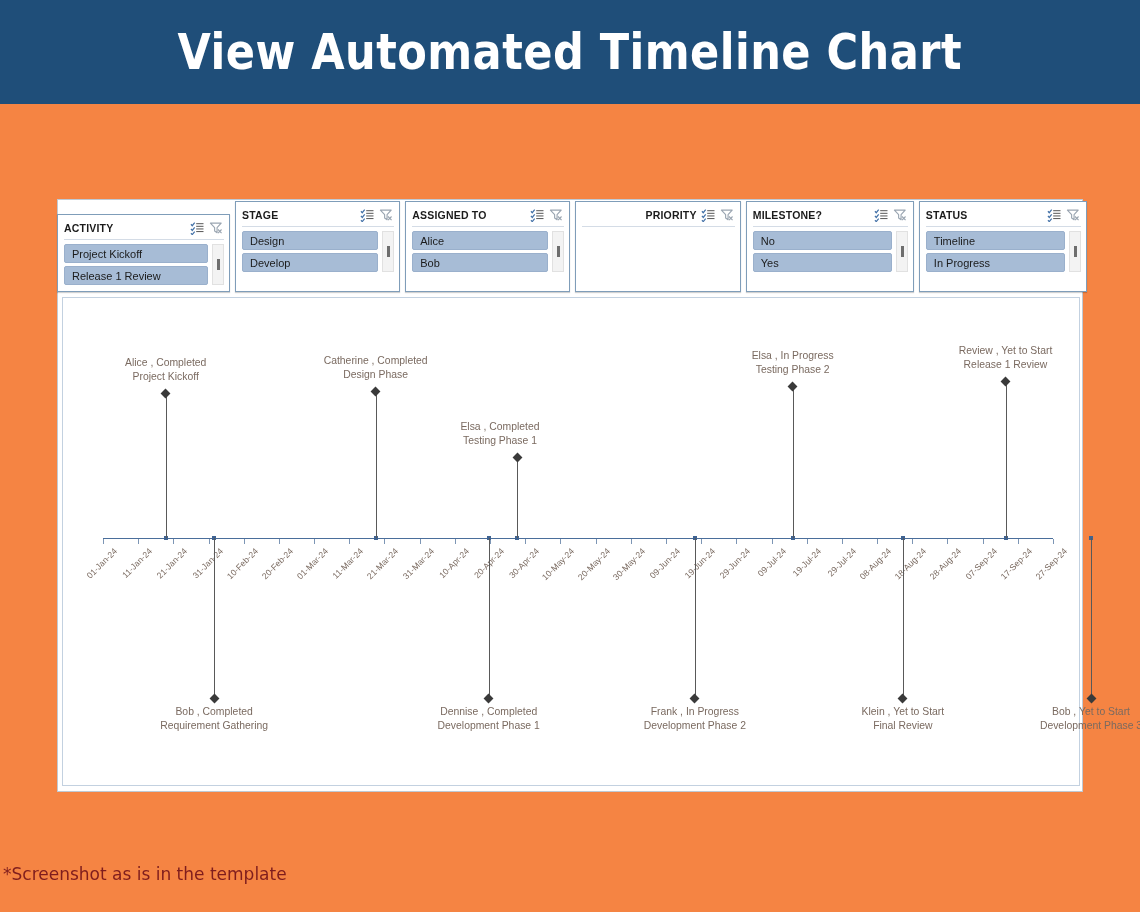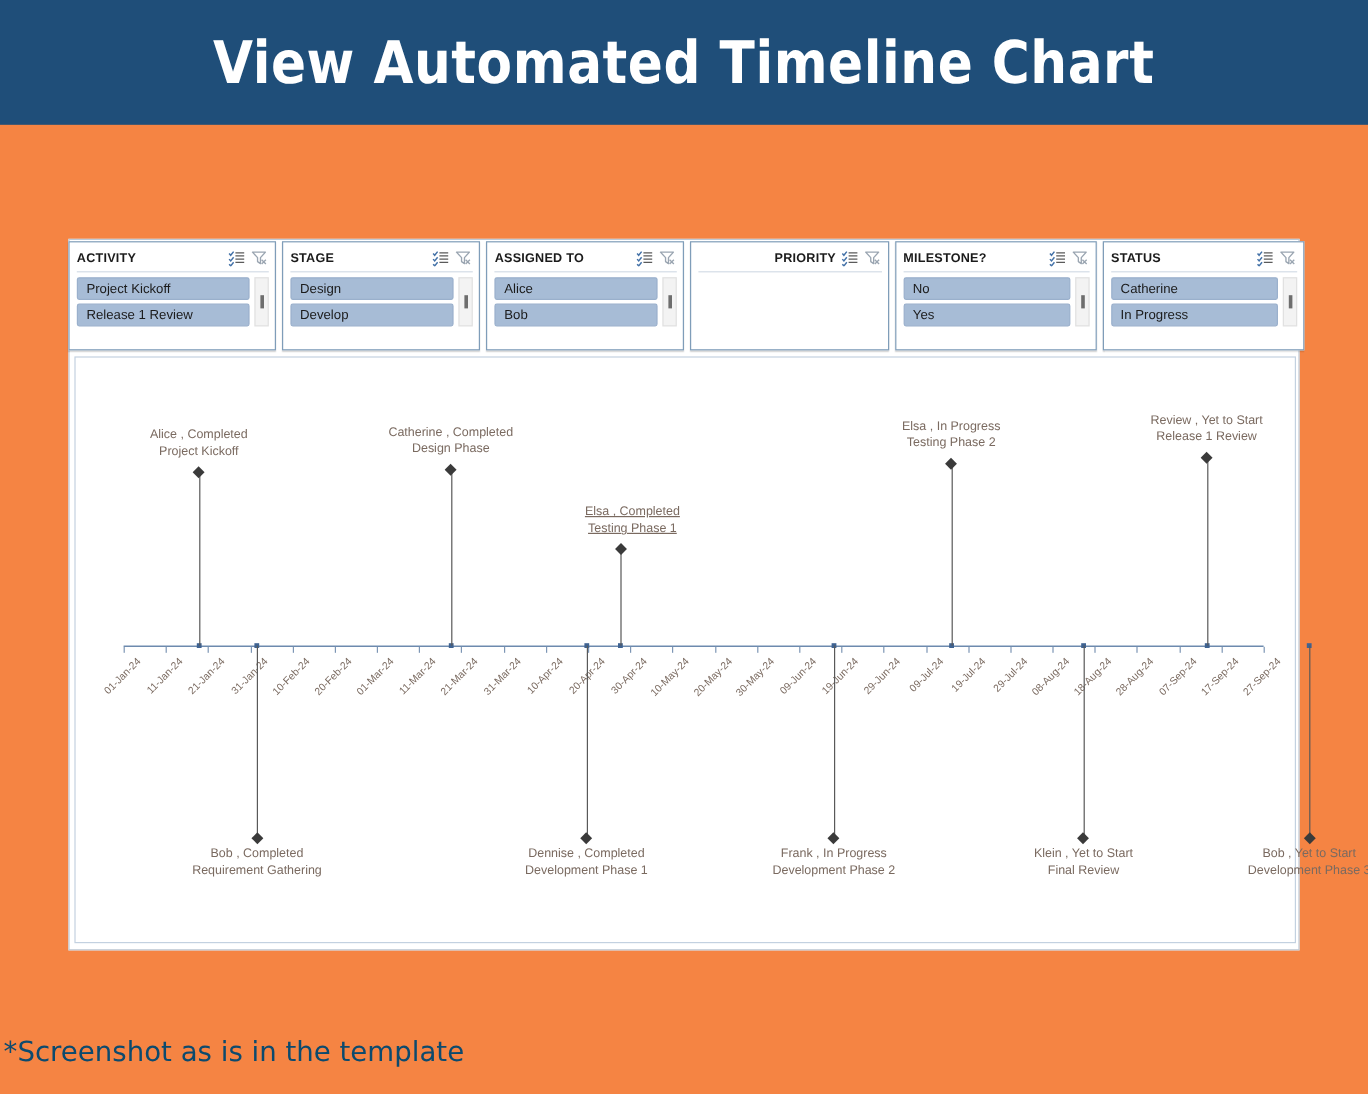--- a/index.html
+++ b/index.html
@@ -131,37 +131,37 @@
     font-size: 10.4px; color: #7A6A60;
     text-align: center; line-height: 14px;
     white-space: nowrap;
     transform: translateX(-50%);
   }
 
   
   .footer {
     position: absolute; left: 3px; top: 864px;
     font-family: "DejaVu Sans", sans-serif;
-    font-size: 23px; color: #0c4a6e;
+    font-size: 17px; color: #7f1d1d;
     white-space: nowrap;
   }
 </style>
 </head>
 <body>
 
 <div id="root">
 
   <div class="banner">
     <div class="banner-title">View Automated Timeline Chart</div>
   </div>
 
   <div class="sheet"></div>
 
   <div class="slicer-strip" id="slicer-strip">
-      <div class="slicer" style="width: 177px;">
+      <div class="slicer" style="width: 177px; margin-top: 13px;">
         <div class="slicer-head">
           <div class="slicer-title">ACTIVITY</div>
           <span class="slicer-icon"><svg viewBox="0 0 16 14" width="15" height="14">
   <path d="M1,3 L2.4,4.6 L5,1.3" fill="none" stroke="#4472A8" stroke-width="1.3"></path>
   <path d="M1,8 L2.4,9.6 L5,6.3" fill="none" stroke="#4472A8" stroke-width="1.3"></path>
   <path d="M1,12.6 L2.4,14 L5,10.8" fill="none" stroke="#4472A8" stroke-width="1.3"></path>
   <line x1="6.6" y1="2.4" x2="14.4" y2="2.4" stroke="#5A5A5A" stroke-width="1.1"></line>
   <line x1="6.6" y1="5.2" x2="14.4" y2="5.2" stroke="#5A5A5A" stroke-width="1.1"></line>
   <line x1="6.6" y1="8" x2="14.4" y2="8" stroke="#5A5A5A" stroke-width="1.1"></line>
   <line x1="6.6" y1="10.8" x2="14.4" y2="10.8" stroke="#5A5A5A" stroke-width="1.1"></line>
@@ -292,21 +292,21 @@
   <line x1="6.6" y1="8" x2="14.4" y2="8" stroke="#5A5A5A" stroke-width="1.1"></line>
   <line x1="6.6" y1="10.8" x2="14.4" y2="10.8" stroke="#5A5A5A" stroke-width="1.1"></line>
 </svg></span>
           <span class="slicer-icon"><svg viewBox="0 0 16 14" width="15" height="14">
   <path d="M1.5,1.8 L13,1.8 L8.6,6.7 L8.6,12 L6,10.2 L6,6.7 Z" fill="none" stroke="#9AA5B1" stroke-width="1.2" stroke-linejoin="round"></path>
   <path d="M9.6,8.6 L13.4,12.4 M13.4,8.6 L9.6,12.4" stroke="#9AA5B1" stroke-width="1.2"></path>
 </svg></span>
         </div>
         <div class="slicer-body">
           <div class="slicer-items">
-            <div class="slicer-item">Catherine</div>
+            <div class="slicer-item">Timeline</div>
             <div class="slicer-item">In Progress</div>
           </div>
           <div class="slicer-scroll">
             <div class="slicer-thumb"></div>
           </div>
         </div>
       </div>
     </div>
 
   <div class="chart-frame">
@@ -385,21 +385,21 @@
         <div class="tick-sq" style="left: 312.65px;"></div>
         <div class="stem" style="left: 312.65px; top: 93px; height: 147px;"></div>
         <div class="diamond" style="left: 312.65px; top: 90px;"></div>
         <div class="evt-label" style="left: 312.65px; top: 56px;">
           <div>Catherine , Completed</div>
           <div>Design Phase</div>
         </div>
         <div class="tick-sq" style="left: 454.2px;"></div>
         <div class="stem" style="left: 454.2px; top: 159px; height: 81px;"></div>
         <div class="diamond" style="left: 454.2px; top: 156px;"></div>
-        <div class="evt-label" style="left: 464px; top: 122px; text-decoration: underline;">
+        <div class="evt-label" style="left: 437px; top: 122px;">
           <div>Elsa , Completed</div>
           <div>Testing Phase 1</div>
         </div>
         <div class="tick-sq" style="left: 425.7px;"></div>
         <div class="stem" style="left: 425.7px; top: 240px; height: 160px;"></div>
         <div class="diamond" style="left: 425.7px; top: 397px;"></div>
         <div class="evt-label" style="left: 425.7px; top: 407px;">
           <div>Dennise , Completed</div>
           <div>Development Phase 1</div>
         </div>

